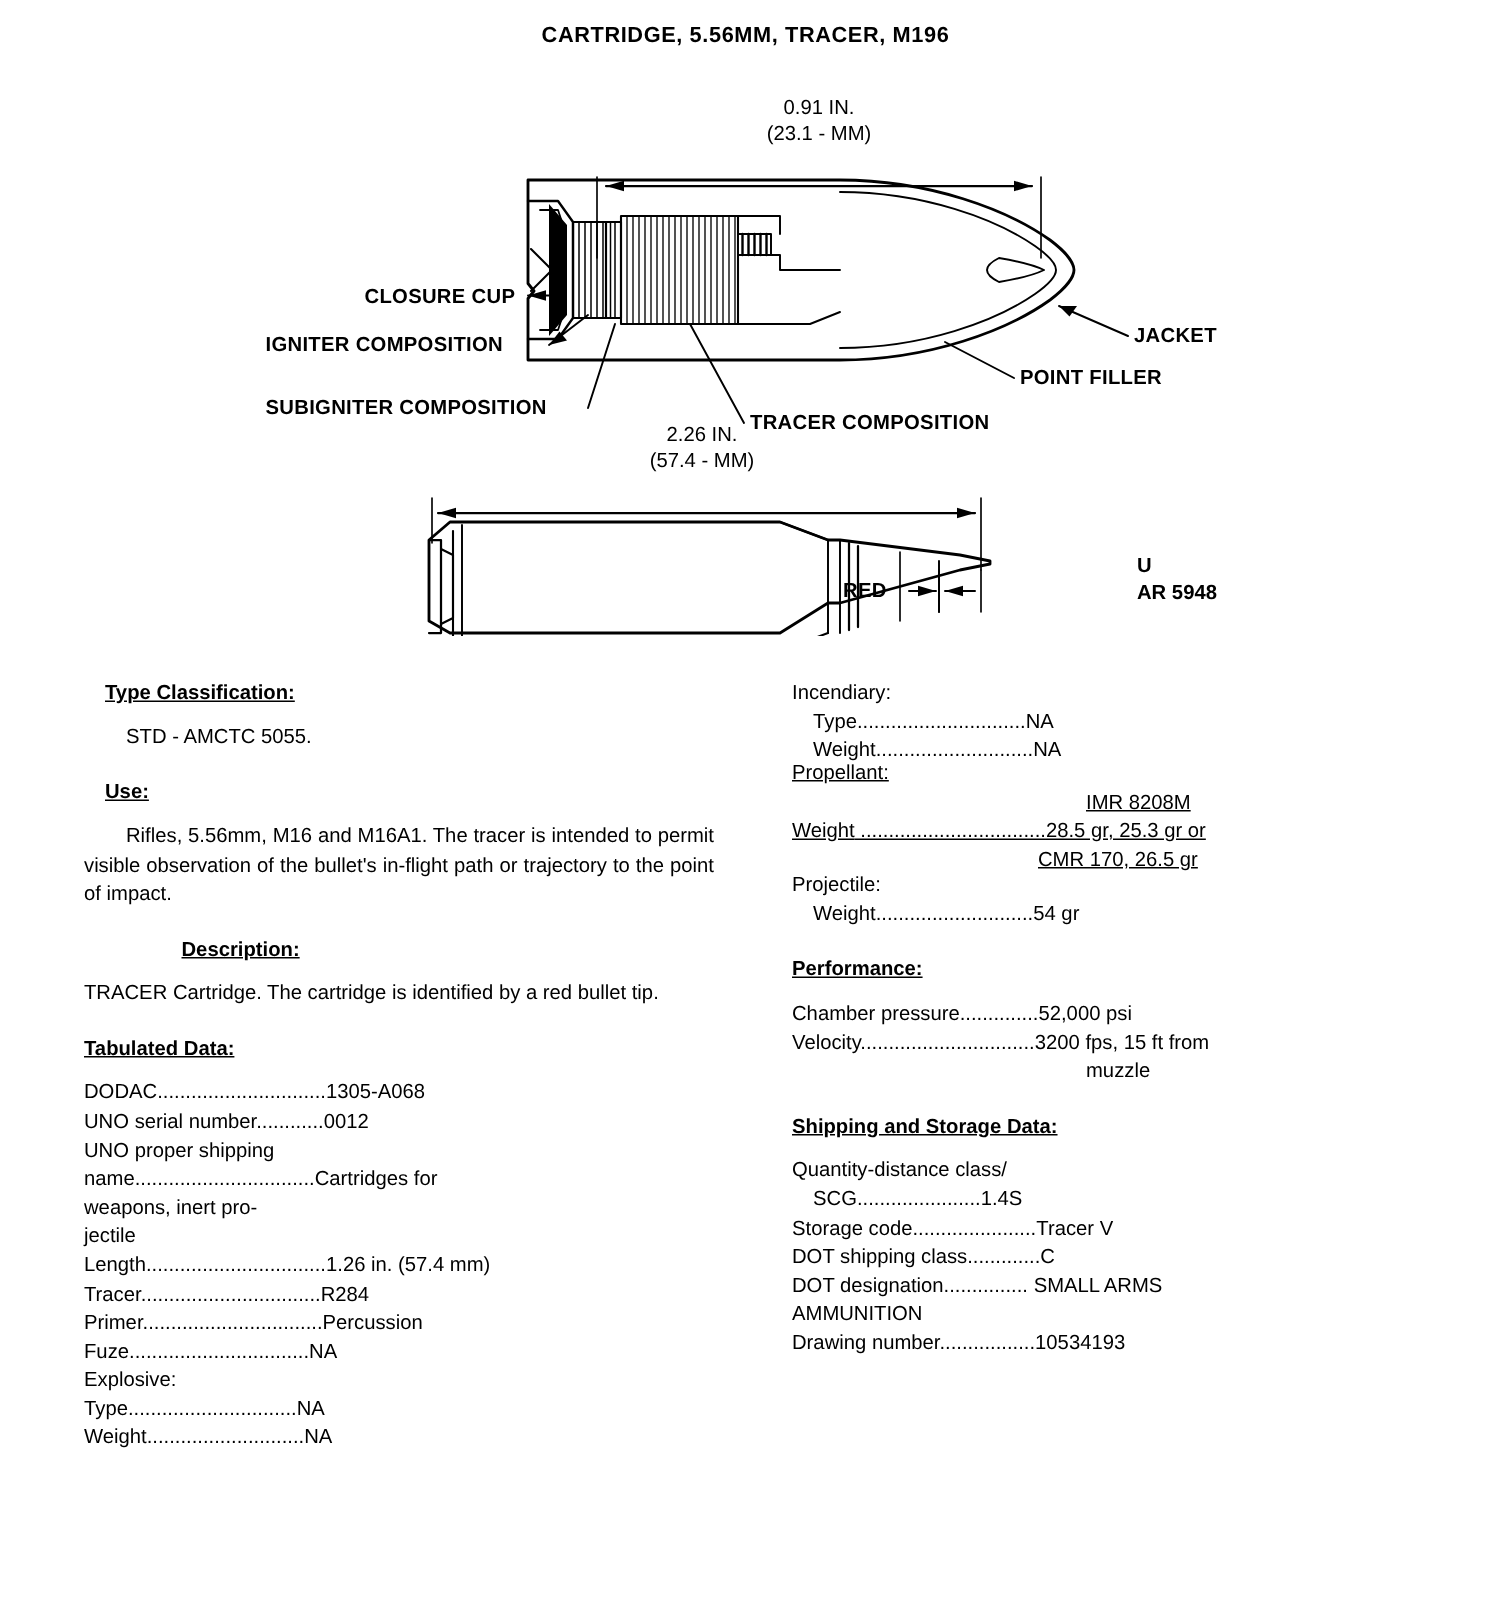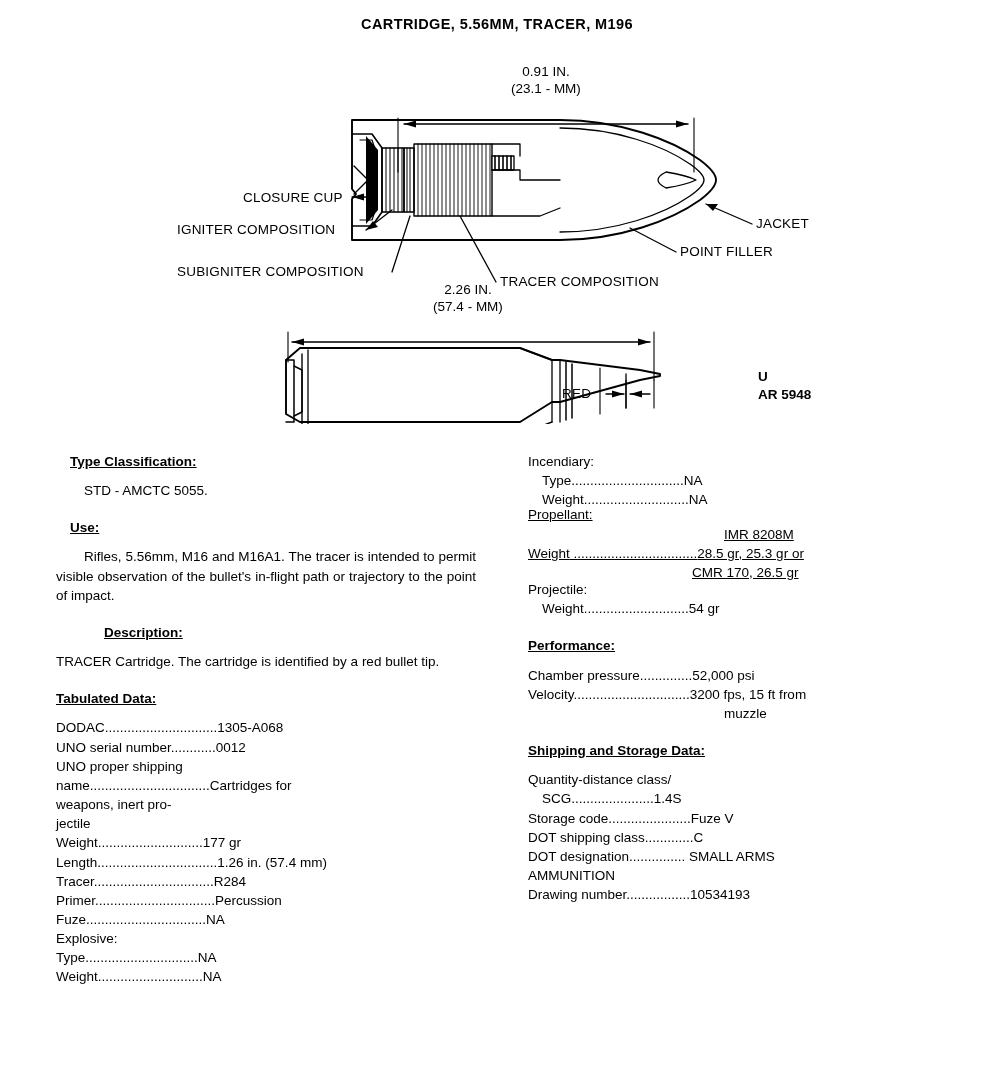--- a/index.html
+++ b/index.html
@@ -32,21 +32,21 @@
   .figure {
     position: absolute;
     top: 44px;
     left: 0;
     width: 994px;
     height: 380px;
   }
   .fig-label {
     position: absolute;
     font-size: 13.5px;
-    font-weight: normal;
+    font-weight: bold;
     letter-spacing: 0.2px;
     white-space: nowrap;
   }
   .dim-label {
     position: absolute;
     font-size: 13.5px;
     font-weight: normal;
     text-align: center;
     white-space: nowrap;
     line-height: 1.25;
@@ -261,34 +261,33 @@
     <div class="head indent">Type Classification:</div>
     <p class="indent-2">STD - AMCTC 5055.</p>
   </div>
 
   <div class="block">
     <div class="head indent">Use:</div>
     <p class="para" style="text-indent:28px;">Rifles, 5.56mm, M16 and M16A1.   The tracer is intended to permit visible observation of the bullet's in-flight path or trajectory to the point of impact.</p>
   </div>
 
   <div class="block">
-    <div class="head" style="margin-left:28px;padding-left:20px;">Description:</div>
+    <div class="head" style="margin-left:45px;padding-left:20px;">Description:</div>
     <p class="para">TRACER Cartridge.  The cartridge is identified by a red bullet tip.</p>
   </div>
 
   <div class="block">
     <div class="head">Tabulated Data:</div>
     <div class="rows">
       <p><span>DODAC</span><span>..............................</span><span>1305-A068</span></p>
       <p><span>UNO serial number</span><span>............</span><span>0012</span></p>
       <p><span>UNO proper shipping</span></p>
       <p><span>name</span><span>................................</span><span>Cartridges for</span></p>
       <p class="nudge"><span>weapons, inert pro-</span></p>
       <p class="nudge"><span>jectile</span></p>
-      <p><span>Weight</span><span>............................</span><span>177 gr</span></p>
       <p><span>Length</span><span>................................</span><span>1.26 in.  (57.4 mm)</span></p>
       <p><span>Tracer</span><span>................................</span><span>R284</span></p>
       <p><span>Primer</span><span>................................</span><span>Percussion</span></p>
       <p><span>Fuze</span><span>................................</span><span>NA</span></p>
       <p><span>Explosive:</span></p>
       <p class="sub"><span>Type</span><span>..............................</span><span>NA</span></p>
       <p class="sub"><span>Weight</span><span>............................</span><span>NA</span></p>
     </div>
   </div>
 </div>
@@ -317,20 +316,20 @@
     <div class="head">Performance:</div>
     <p><span>Chamber pressure</span><span>..............</span><span>52,000 psi</span></p>
     <p><span>Velocity</span><span>...............................</span><span>3200 fps, 15 ft from</span></p>
     <p style="margin-left:196px;">muzzle</p>
   </div>
 
   <div class="block">
     <div class="head">Shipping and Storage Data:</div>
     <p>Quantity-distance class/</p>
     <p class="sub"><span>SCG</span><span>......................</span><span>1.4S</span></p>
-    <p><span>Storage code</span><span>......................</span><span>Fuze V</span></p>
+    <p><span>Storage code</span><span>......................</span><span>Tracer V</span></p>
     <p><span>DOT shipping class</span><span>.............</span><span>C</span></p>
     <p><span>DOT designation</span><span>...............</span> <span>SMALL ARMS</span></p>
     <p>AMMUNITION</p>
     <p><span>Drawing number</span><span>.................</span><span>10534193</span></p>
   </div>
 
 </div>
 
 </body></html>

